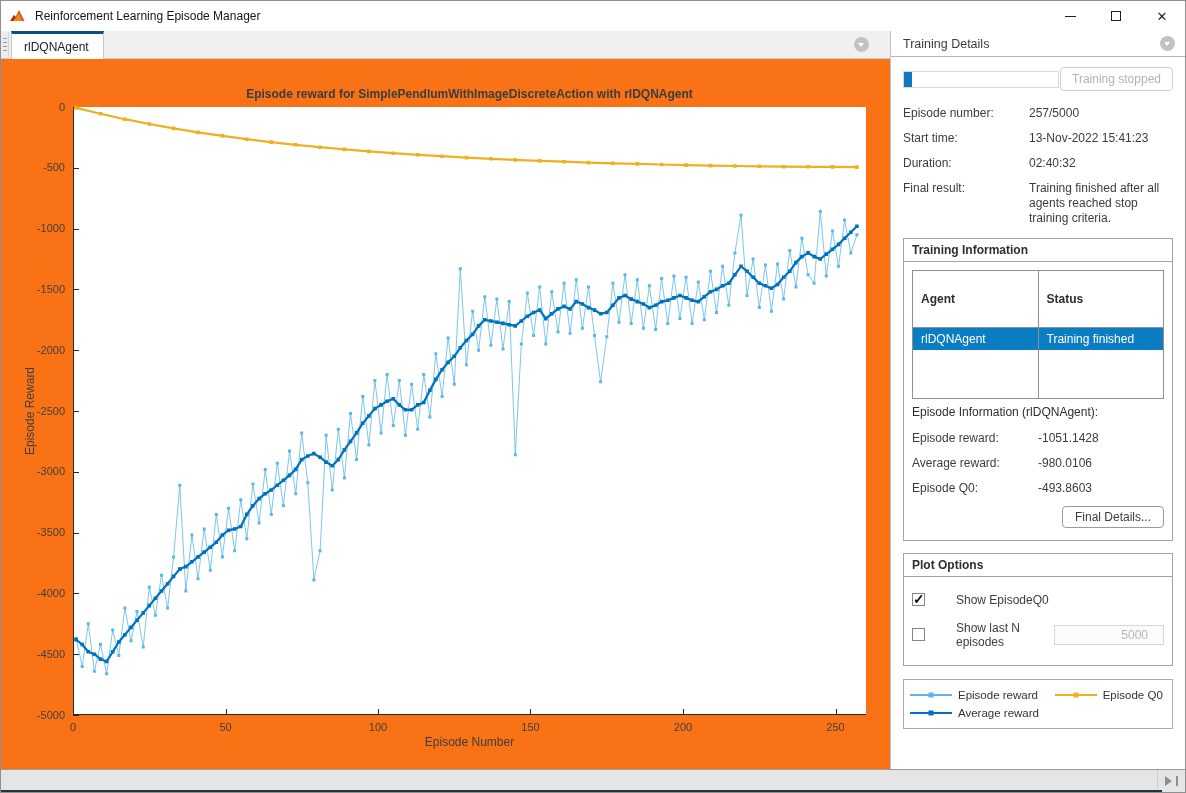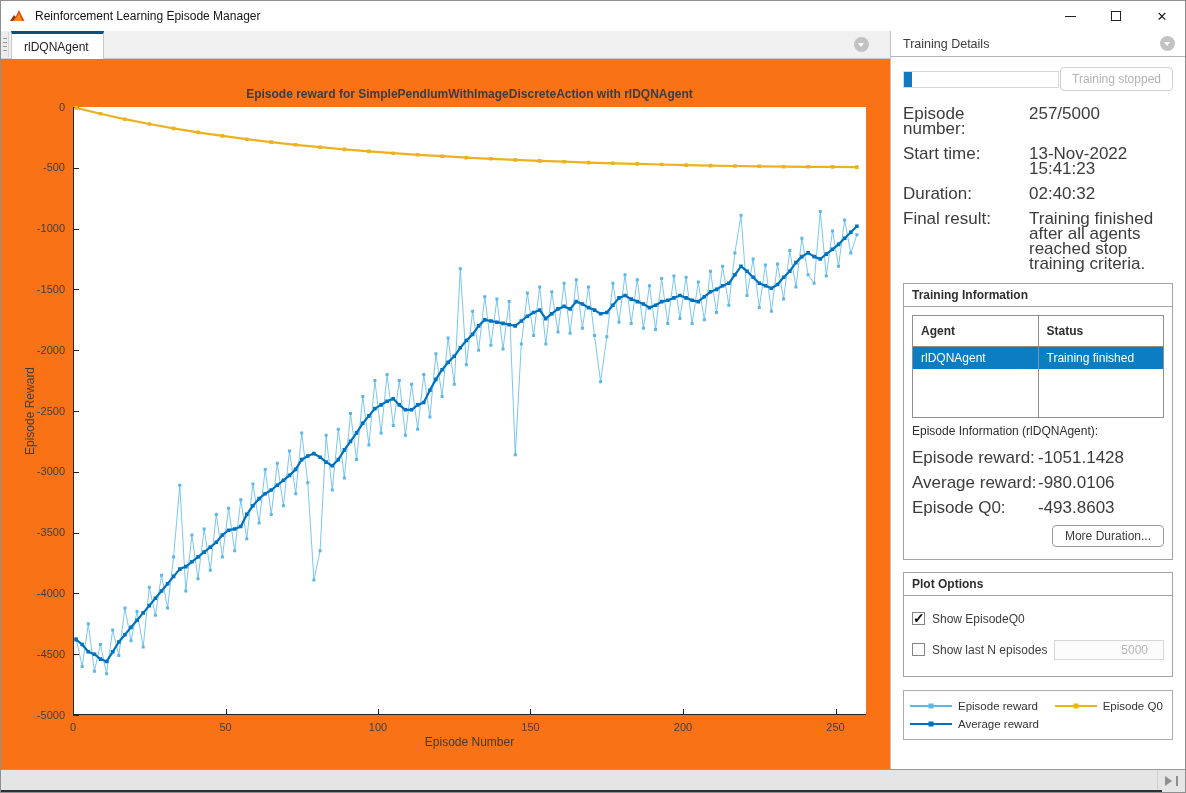--- a/index.html
+++ b/index.html
@@ -49,38 +49,38 @@
   
   .panel-header{height:26px;display:flex;align-items:center;margin:0 -12px;padding:0 10px 0 12px;
     border-bottom:1px solid #b5b5b5;font-size:12.5px;color:#3c3c3c;}
   .panel-header .chev{margin-left:auto;}
   .progress-row{margin-top:10px;display:flex;align-items:center;}
   .progress-track{width:156px;height:17px;background:#fff;border:1px solid #d8d8d8;position:relative;}
   .progress-fill{position:absolute;left:0;top:0;bottom:0;background:#1278bf;}
   .stop-btn{margin-left:auto;height:24px;padding:0 11px;border:1px solid #cfcfcf;border-radius:4px;
     background:#fff;color:#b3b3b3;font-size:12px;display:flex;align-items:center;}
   .kv-list{margin-top:15px;}
-  .kv{display:flex;margin-bottom:10px;font-size:17px;color:#3c3c3c;line-height:15px;}
+  .kv{display:flex;margin-bottom:10px;font-size:12px;color:#3c3c3c;line-height:15px;}
   .kv .k{width:126px;flex:none;}
   .kv .v{flex:1;}
 
   .groupbox{border:1px solid #a3a3a3;margin-top:12px;background:#fff;}
   .gb-header{font-weight:bold;font-size:12px;padding:4px 8px;border-bottom:1px solid #a3a3a3;color:#2e2e2e;}
   .gb-body{padding:8px 8px 10px;}
   table.agents{width:100%;border:1px solid #8f8f8f;border-collapse:collapse;font-size:12px;color:#2e2e2e;}
-  table.agents th{text-align:left;font-weight:bold;padding:8px 8px;border-bottom:1px solid #8f8f8f;}
+  table.agents th{text-align:left;font-weight:bold;padding:21px 8px;border-bottom:1px solid #8f8f8f;}
   table.agents th:first-child,table.agents td:first-child{border-right:1px solid #8f8f8f;width:50%;}
   table.agents td{padding:4px 8px;}
   tr.selected{background:#0b7dc2;color:#fff;}
   tr.filler td{height:48px;}
   .ep-info-h{font-weight:normal;font-size:12px;color:#2e2e2e;margin:6px 0 12px;}
   .more-btn{display:block;margin:6px 0 2px auto;height:22px;padding:0 12px;border:1px solid #9a9a9a;
     border-radius:4px;background:#fff;font-size:12px;color:#3c3c3c;}
 
-  .cb-row{display:flex;align-items:center;margin:8px 0 14px;font-size:12px;color:#3c3c3c;}
+  .cb-row{display:flex;align-items:center;margin:8px 0 14px;font-size:12px;color:#3c3c3c;gap:24px;}
   .cb-row:last-child{margin-bottom:6px;}
   .cb{width:13px;height:13px;border:1px solid #848484;background:#fff;margin-right:7px;position:relative;flex:none;}
   .cb.checked::after{content:"\2713";position:absolute;left:0;top:-3px;font-size:14px;font-weight:bold;color:#101010;}
   .n-input{margin-left:auto;width:110px;height:20px;border:1px solid #d6d6d6;background:#fcfcfc;
     color:#b5b5b5;font-size:12px;text-align:right;padding:0 15px;font-family:inherit;}
 
   .legendbox{border:1px solid #ababab;margin-top:13px;background:#fff;padding:9px 6px;
     display:grid;grid-template-columns:1.3fr 1fr;row-gap:6px;}
   .leg-item{display:flex;align-items:center;font-size:11.5px;color:#333;}
   .leg-swatch{width:42px;height:2px;position:relative;margin-right:6px;flex:none;}
@@ -247,21 +247,21 @@
               </div>
               <div class="kv">
                 <span class="k">Average reward:</span>
                 <span class="v">-980.0106</span>
               </div>
               <div class="kv">
                 <span class="k">Episode Q0:</span>
                 <span class="v">-493.8603</span>
               </div>
             </div>
-          <button class="more-btn">More Duration...</button>
+          <button class="more-btn">Final Details...</button>
         </div>
       </div>
 
       <div class="groupbox">
         <div class="gb-header">Plot Options</div>
         <div class="gb-body">
           <div class="cb-row">
             <span class="cb checked" id="cb0"></span>
             <span>Show EpisodeQ0</span>
           </div>

